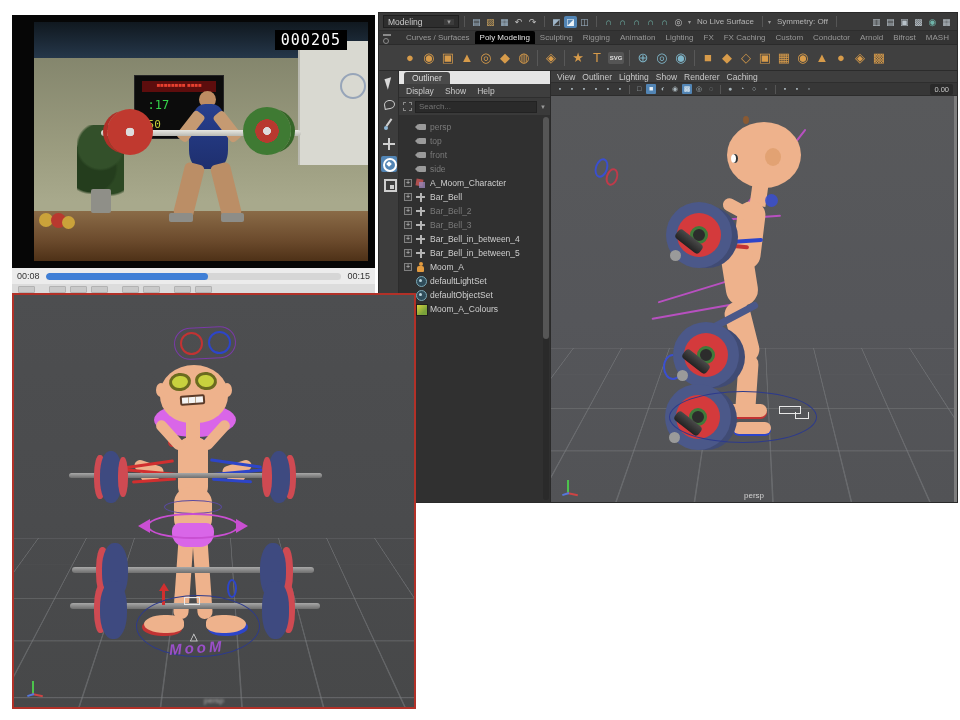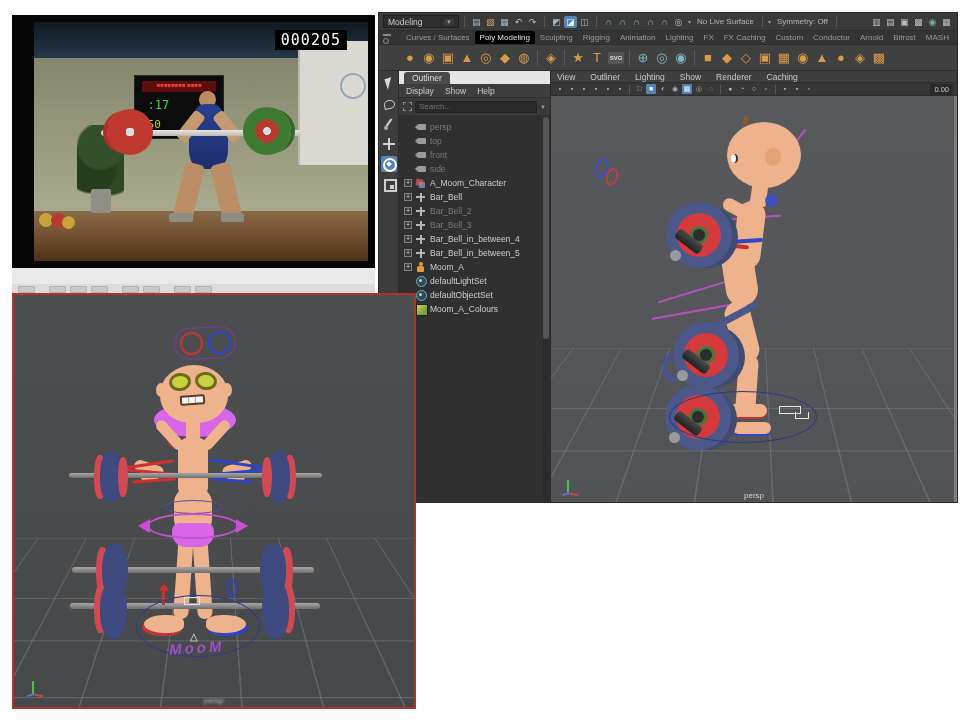--- a/index.html
+++ b/index.html
@@ -114,21 +114,21 @@
   .character-icon::before { content:""; position:absolute; left:3.5px; top:0; width:4px; height:4px; background:#e39b3f; border-radius:50%; }
   .character-icon::after { content:""; position:absolute; left:2px; top:4.5px; width:7px; height:6px; background:#e39b3f; border-radius:2px 2px 1px 1px; }
   .set-icon::before { content:""; position:absolute; left:0.5px; top:0.5px; width:9px; height:9px; background:#2f4c5a; border:1px solid #7aa7b5; border-radius:50%; }
   .set-icon::after { content:""; position:absolute; left:4px; top:3px; width:3px; height:3px; background:#bcd6de; border-radius:50%; }
   .colors-icon::before { content:""; position:absolute; left:0.5px; top:0.5px; width:10px; height:10px; background:linear-gradient(135deg,#d9d23e,#7aa23a 70%); border:1px solid #1f1f1f; }
   .otl-scroll { position:absolute; right:1px; top:2px; bottom:2px; width:6px; background:#2a2a2a; border-radius:3px; }
   .otl-thumb { position:absolute; left:0; top:0; width:6px; height:58%; background:#565656; border-radius:3px; }
 
   
   .vp-panel { flex:1; display:flex; flex-direction:column; min-width:0; background:#454545; }
-  .vp-menus { height:12px; background:#3e3e3e; border-bottom:1px solid #2e2e2e; display:flex; align-items:center; gap:15px; padding-left:6px; flex:0 0 auto; }
+  .vp-menus { height:12px; background:#3e3e3e; border-bottom:1px solid #2e2e2e; display:flex; align-items:center; gap:7px; padding-left:6px; flex:0 0 auto; }
   .vp-menu { font-size:8.5px; color:#c9c9c9; white-space:nowrap; }
   .vp-toolbar { height:13px; background:#373737; border-bottom:1px solid #2c2c2c; display:flex; align-items:center; gap:2px; padding:0 4px; flex:0 0 auto; }
   .vtb-icon { width:10px; height:10px; font-size:7px; line-height:10px; text-align:center; color:#a8b4ba; flex:0 0 auto; }
   .vtb-icon.active { background:var(--maya-blue); border-radius:1px; color:#eaf2f7; }
   .vtb-icon.sep { width:1px; height:9px; background:#555; margin:0 2px; }
   .vp-exposure { margin-left:auto; background:#2a2a2a; color:#c9c9c9; font-size:7.5px; padding:1px 4px; border-radius:2px; }
   .vp3d { flex:1; position:relative; overflow:hidden; background:linear-gradient(#58595b, #55565a 55%, #525356); }
   .vgrid { position:absolute; left:-30%; width:160%; height:150%; background-image:linear-gradient(rgba(125,127,130,.5) 1px, transparent 1px), linear-gradient(90deg, rgba(125,127,130,.5) 1px, transparent 1px); background-size:48px 48px; transform:perspective(420px) rotateX(60deg); transform-origin:top center; }
   .vp-label { position:absolute; bottom:2px; left:0; right:0; text-align:center; font-size:8px; color:#d2d2d2; }
   .axis-ind { position:absolute; width:20px; height:20px; }
@@ -188,20 +188,27 @@
         <div class="lifter-arm" style="left:56%;top:37%;transform:rotate(-38deg);"></div>
         <div class="lifter-leg" style="left:43.5%;top:59%;transform:rotate(14deg);"></div>
         <div class="lifter-leg" style="left:54.5%;top:59%;transform:rotate(-14deg);"></div>
         <div class="lifter-shoe" style="left:40.5%;top:80%;"></div>
         <div class="lifter-shoe" style="left:56%;top:80%;"></div>
         <div class="v-bar" data-name="footage-barbell-bar"></div>
         <div class="vplate" style="left:22%;top:36.5%;width:46px;height:46px;background:radial-gradient(circle,#ddd 0 13%,#c0392f 14% 100%);box-shadow:-6px 0 0 -2px #b03028;" data-name="footage-red-plates"></div>
         <div class="vplate" style="left:62.5%;top:35.5%;width:48px;height:48px;background:radial-gradient(circle,#ddd 0 11%,#b8392f 12% 34%,#3f7a33 35% 100%);box-shadow:6px 0 0 -2px #356628;" data-name="footage-green-plates"></div>
         <div class="v-counter" data-name="frame-counter">000205</div>
       </div>
+    </div>
+    <div class="v-controls" data-name="video-controls">
+      <span class="v-time" data-name="video-time-current">00:08</span>
+      <div class="v-track" data-name="video-progress-track">
+        <div class="v-fill" data-name="progress-fill" style="width: 55%;"></div>
+      </div>
+      <span class="v-time" data-name="video-time-total">00:15</span>
     </div>
     <div class="v-buttons" data-name="video-button-strip">
       <div class="v-btn" data-name="video-button"></div>
       <div class="v-btn gap" data-name="video-button"></div>
       <div class="v-btn" data-name="video-button"></div>
       <div class="v-btn" data-name="video-button"></div>
       <div class="v-btn gap" data-name="video-button"></div>
       <div class="v-btn" data-name="video-button"></div>
       <div class="v-btn gap" data-name="video-button"></div>
       <div class="v-btn" data-name="video-button"></div>

